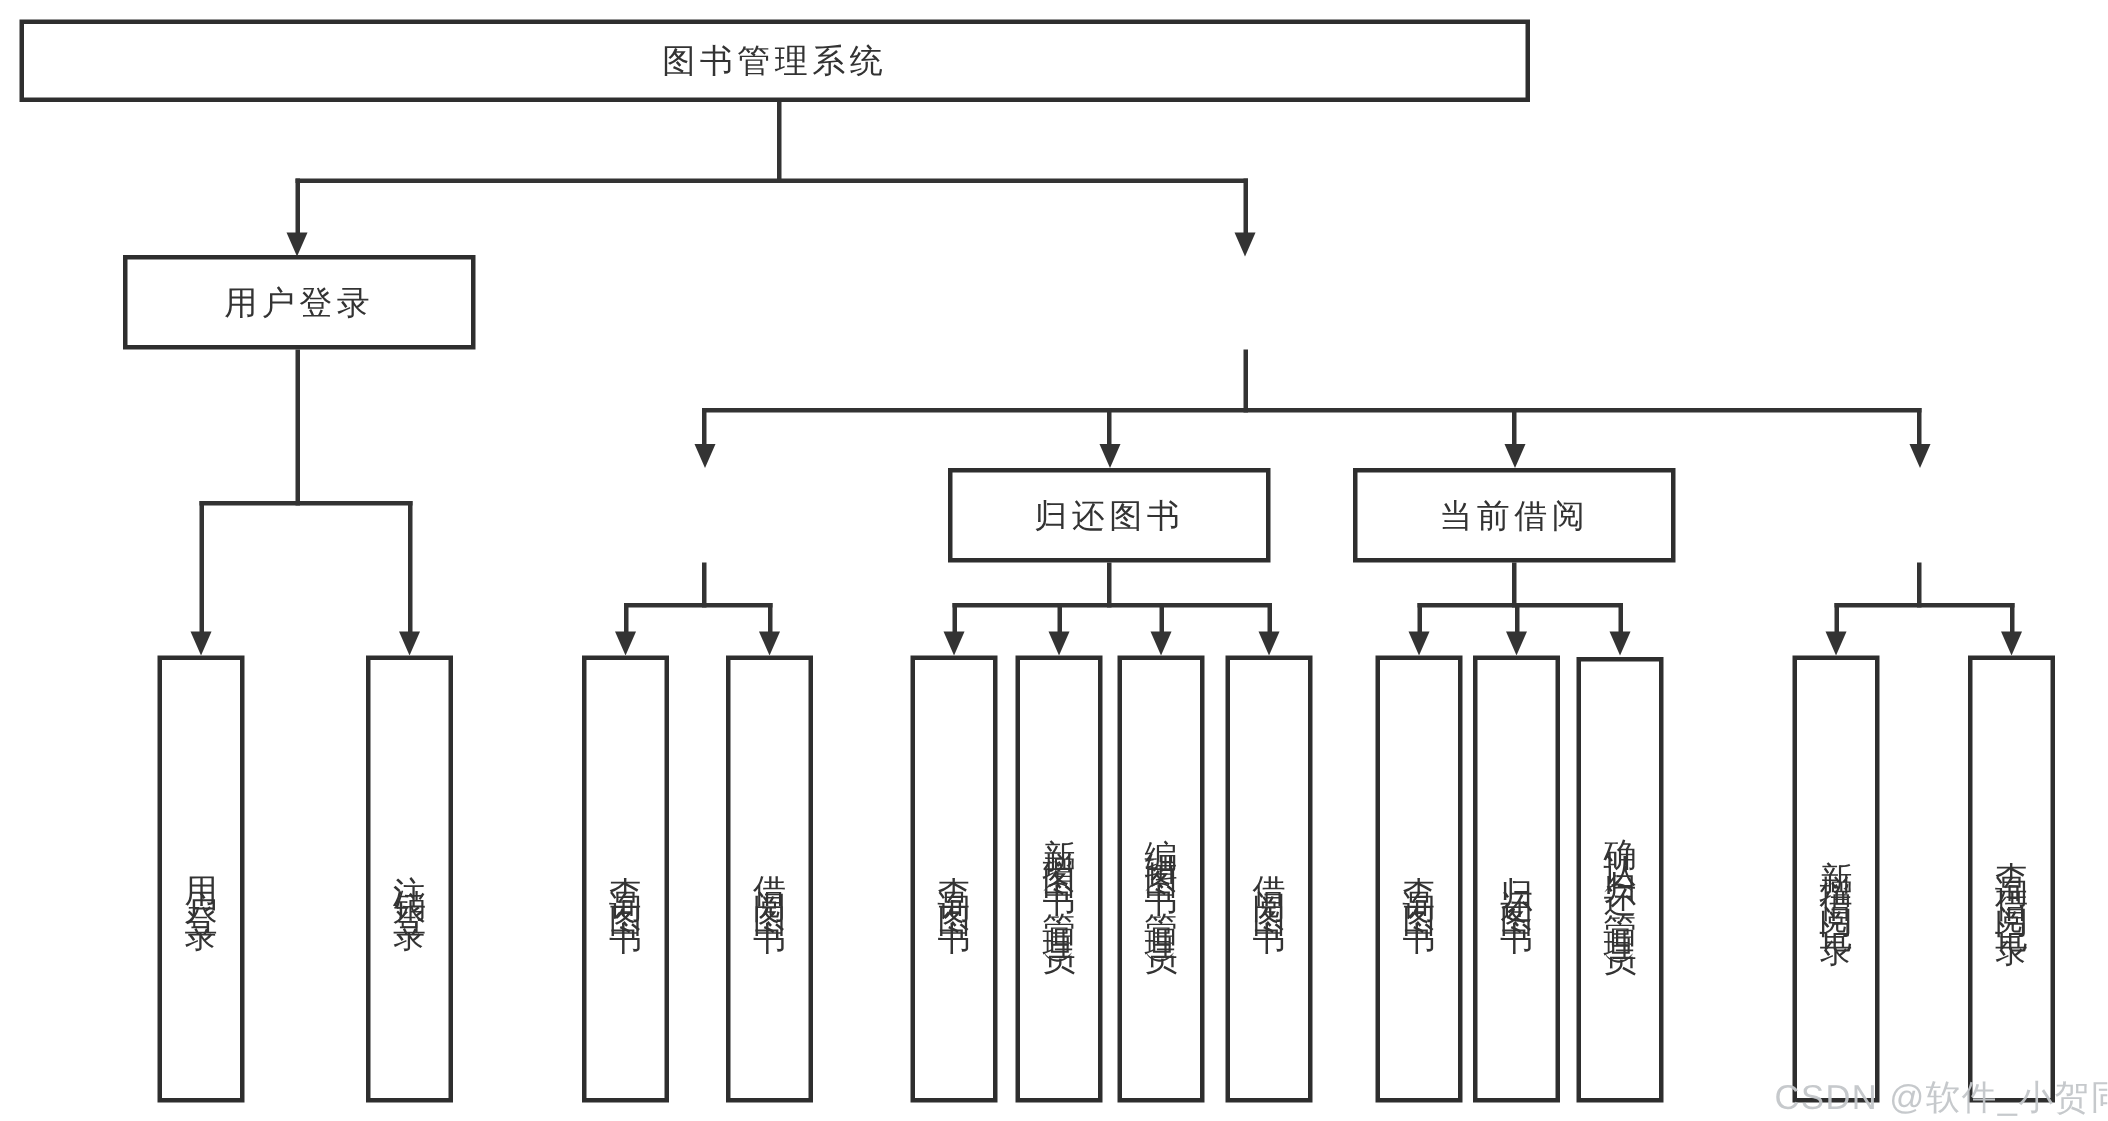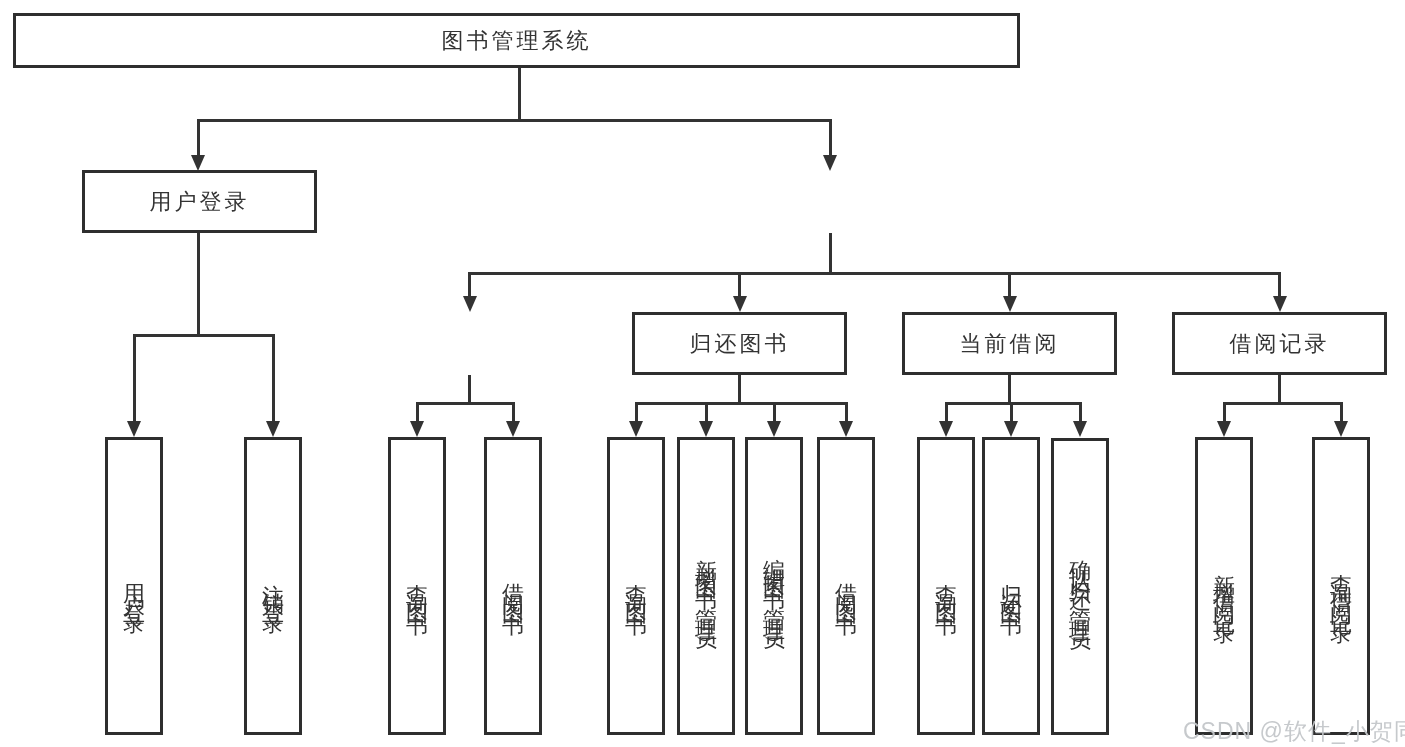--- a/index.html
+++ b/index.html
@@ -83,21 +83,20 @@
   <div class="arrow" style="left:463px; top:296px"></div>
   <div class="vline" style="left:738px; top:272px; height:28px"></div>
   <div class="arrow" style="left:733px; top:296px"></div>
   <div class="vline" style="left:1008px; top:272px; height:28px"></div>
   <div class="arrow" style="left:1003px; top:296px"></div>
   <div class="vline" style="left:1278px; top:272px; height:28px"></div>
   <div class="arrow" style="left:1273px; top:296px"></div>
 
   <div class="node h" style="left:632px; top:312px; width:215px; height:63px">归还图书</div>
   <div class="node h" style="left:902px; top:312px; width:215px; height:63px">当前借阅</div>
-  <div class="node h" style="left:1172px; top:312px; width:215px; height:63px">借阅记录</div>
 
   <div class="vline" style="left:468px; top:375px; height:30px"></div>
   <div class="hline" style="left:416px; top:402px; width:99px"></div>
   <div class="vline" style="left:416px; top:402px; height:21px"></div>
   <div class="arrow" style="left:410px; top:421px"></div>
   <div class="vline" style="left:512px; top:402px; height:21px"></div>
   <div class="arrow" style="left:506px; top:421px"></div>
 
   <div class="vline" style="left:738px; top:375px; height:30px"></div>
   <div class="hline" style="left:635px; top:402px; width:212px"></div>

